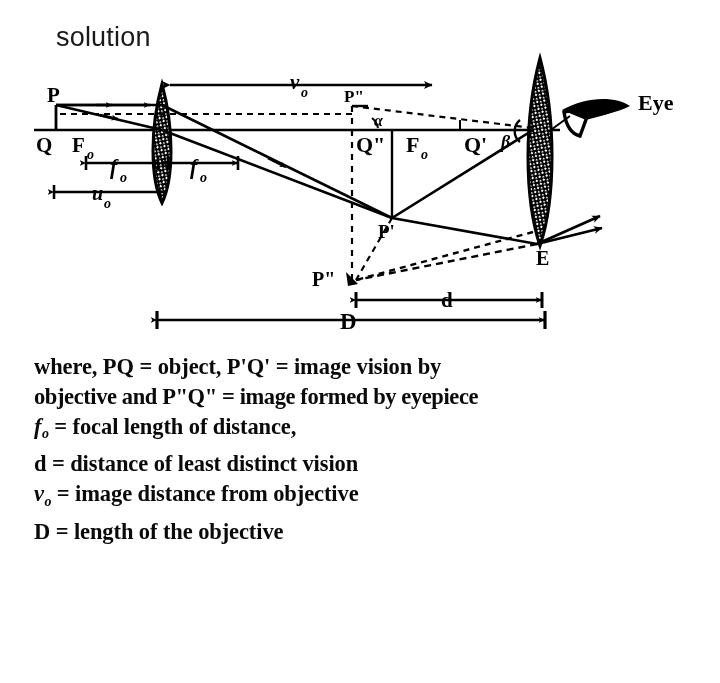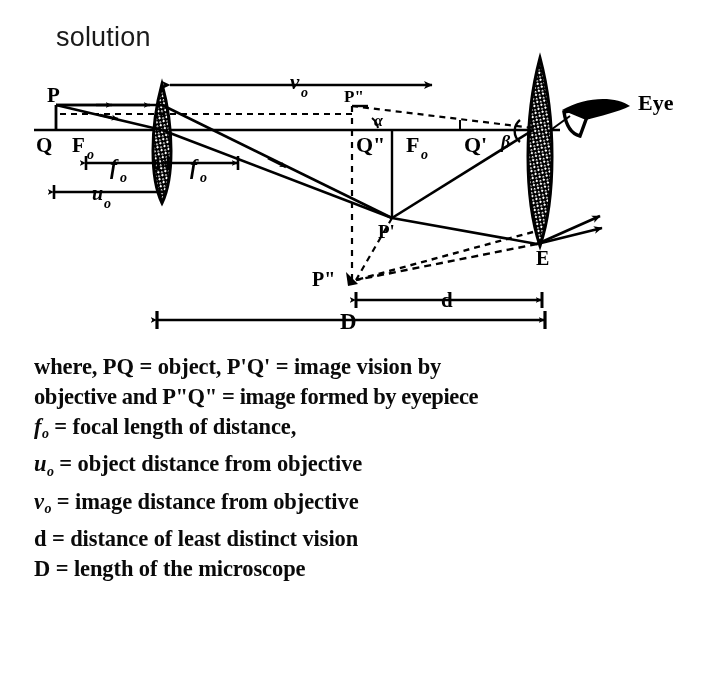--- a/index.html
+++ b/index.html
@@ -275,26 +275,23 @@
     <div class="legend-line">
       <span>where, PQ = object, P'Q' = image vision by</span>
     </div>
     <div class="legend-line tight">
       <span>objective and P"Q" = image formed by eyepiece</span>
     </div>
     <div class="legend-line">
       <span class="ital">f</span><span class="sub">o</span><span> = focal length of distance,</span>
     </div>
     <div class="legend-line">
-      <span class="ital">u</span><span class="sub">o</span><span> = object distance from objective</span>
+      <span>d = distance of least distinct vision</span>
     </div>
     <div class="legend-line">
       <span class="ital">v</span><span class="sub">o</span><span> = image distance from objective</span>
     </div>
     <div class="legend-line">
-      <span>d = distance of least distinct vision</span>
-    </div>
-    <div class="legend-line">
-      <span>D = length of the microscope</span>
+      <span>D = length of the objective</span>
     </div>
   </div>
 
 </div>
 
 </body></html>

